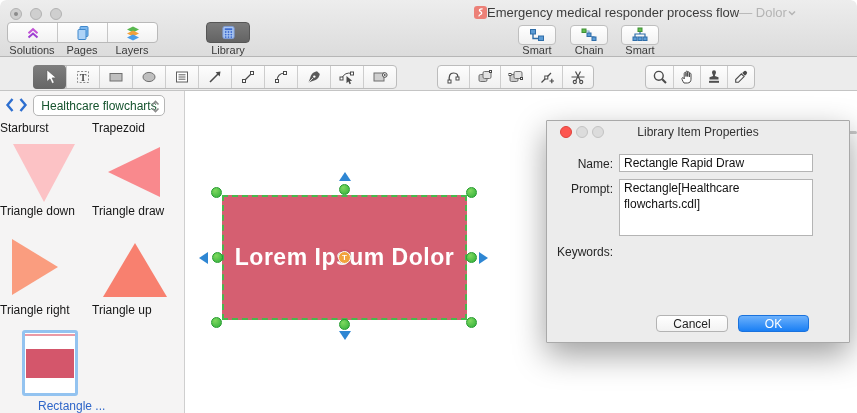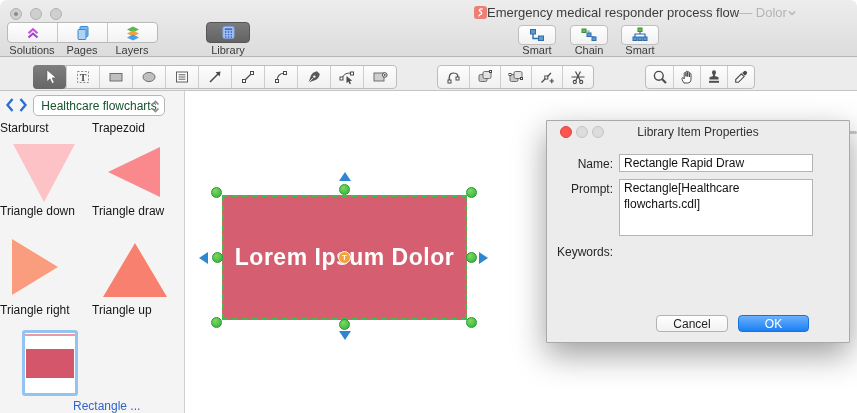--- a/index.html
+++ b/index.html
@@ -53,21 +53,21 @@
   #stencil-select { position:absolute; left:33px; top:4px; width:132px; height:21px; background:#fff;
     border:1px solid #b6b6b6; border-radius:5px; display:flex; align-items:center; justify-content:center; font-size:12px; color:#14532d; }
   #stencil-select .stepper { position:absolute; right:3px; top:3px; }
   .lib-label { position:absolute; font-size:12px; color:#161616; width:90px; }
   .col1 { left:0; } .col2 { left:92px; }
   .tri { position:absolute; width:0; height:0; }
   #thumb-sel { position:absolute; left:22px; top:239px; width:56px; height:66px; background:#fff;
     border:3px solid #93c3f0; border-radius:3px; }
   #thumb-sel .topline { position:absolute; left:0; top:1px; width:100%; height:2px; }
   #thumb-sel .band { position:absolute; left:1px; top:16px; width:48px; height:29px; }
-  #rect-label { position:absolute; left:38px; top:308px; font-size:12px; color:#2f66c9;margin-left:35px; }
+  #rect-label { position:absolute; left:38px; top:308px; font-size:12px; color:#2f66c9; }
 
   
   #shape { position:absolute; left:222px; top:195px; width:245px; height:125px;
     border:2px dashed #47b94c; display:flex; align-items:center; justify-content:center; }
   #shape-text { color:#fff; font-size:23px; font-weight:bold; letter-spacing:.5px; white-space:nowrap; }
   .handle { position:absolute; width:11px; height:11px; border-radius:50%;
     background:radial-gradient(circle at 35% 30%, #7fd95f, #2fae3a); border:1px solid #249b2e; }
   .arr { position:absolute; width:0; height:0; }
   .arr-up { border-left:6px solid transparent; border-right:6px solid transparent; border-bottom:9px solid #2e86d3; }
   .arr-down { border-left:6px solid transparent; border-right:6px solid transparent; border-top:9px solid #2e86d3; }

